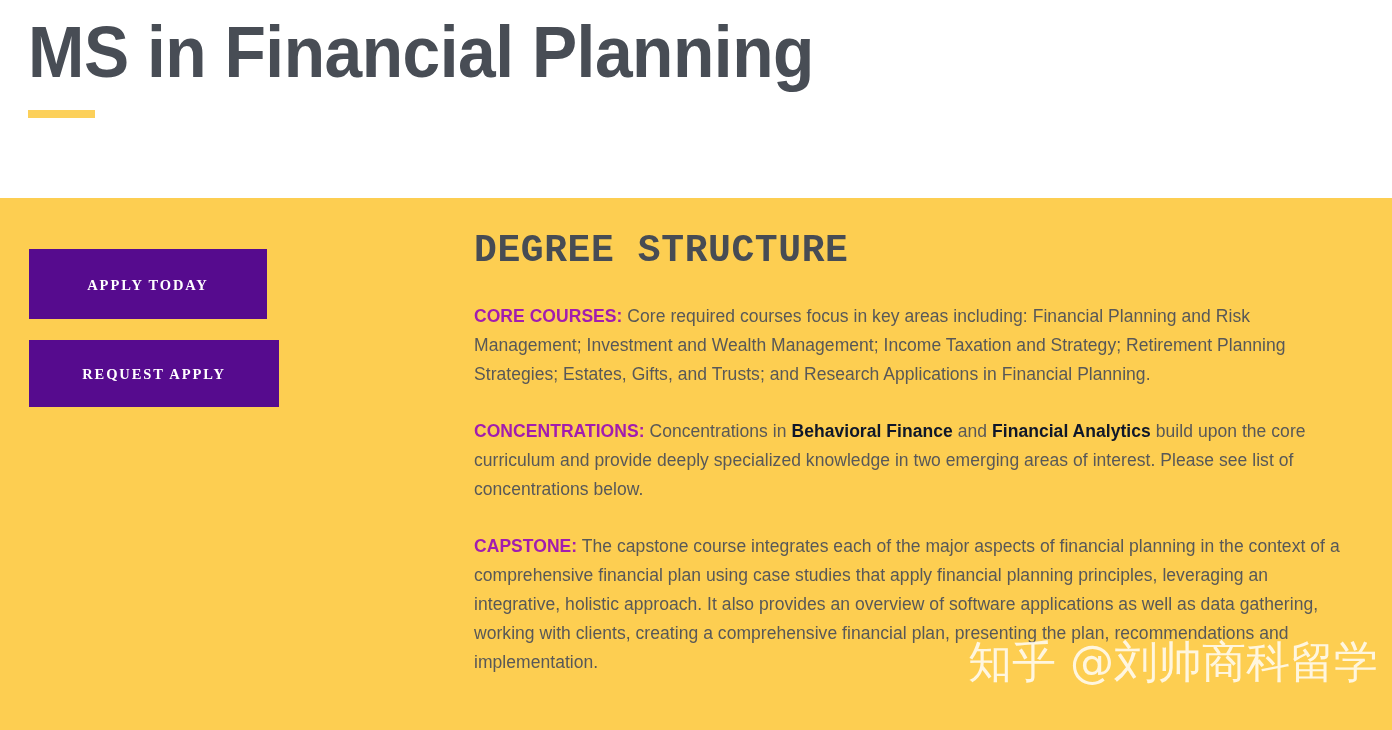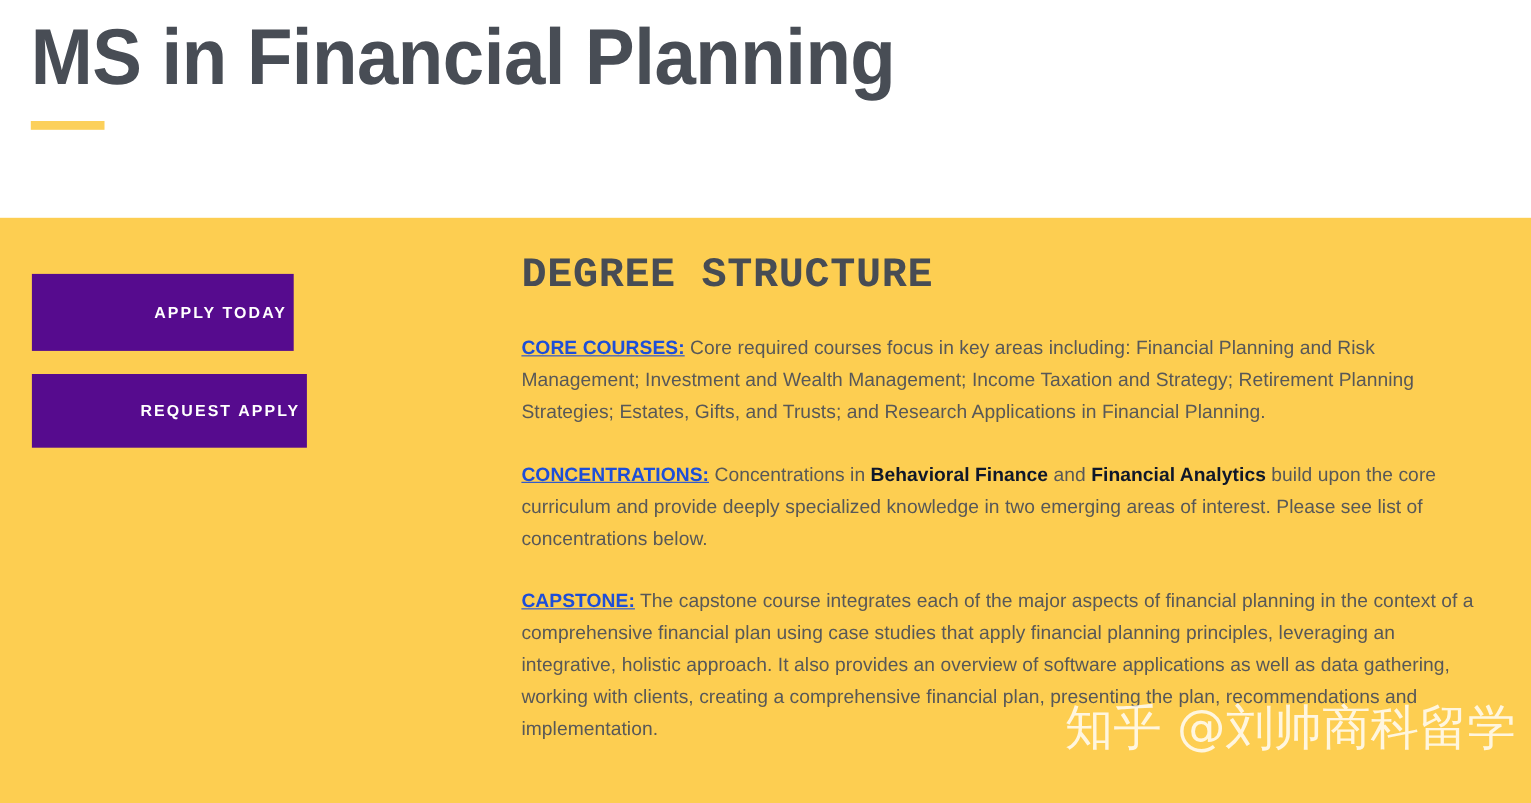--- a/index.html
+++ b/index.html
@@ -74,22 +74,22 @@
     left: 29px;
     top: 51px;
     width: 400px;
   }
 
   .cta-button {
     display: block;
     background: #560b8e;
     color: #ffffff;
     border: 0;
-    text-align: right;
-    font-family: Liberation Sans, sans-serif;
+    text-align: center;
+    font-family: Liberation Serif, serif;
     font-size: 14.5px;
     font-weight: bold;
     letter-spacing: 1.9px;
     cursor: pointer;
     box-sizing: border-box;
   }
 
   .cta-apply {
     width: 238px;
     height: 70px;
@@ -129,22 +129,21 @@
     color: #585858;
     letter-spacing: 0.05px;
   }
 
   .body-para:last-child {
     margin-bottom: 12px;
   }
 
   .lead-label {
     font-weight: bold;
-    color: #1d4ed8;
-    text-decoration: underline;
+    color: #a21caf;
   }
 
   .inline-strong {
     font-weight: bold;
     color: #0f172a;
   }
 
   
   .watermark {
     position: absolute;

